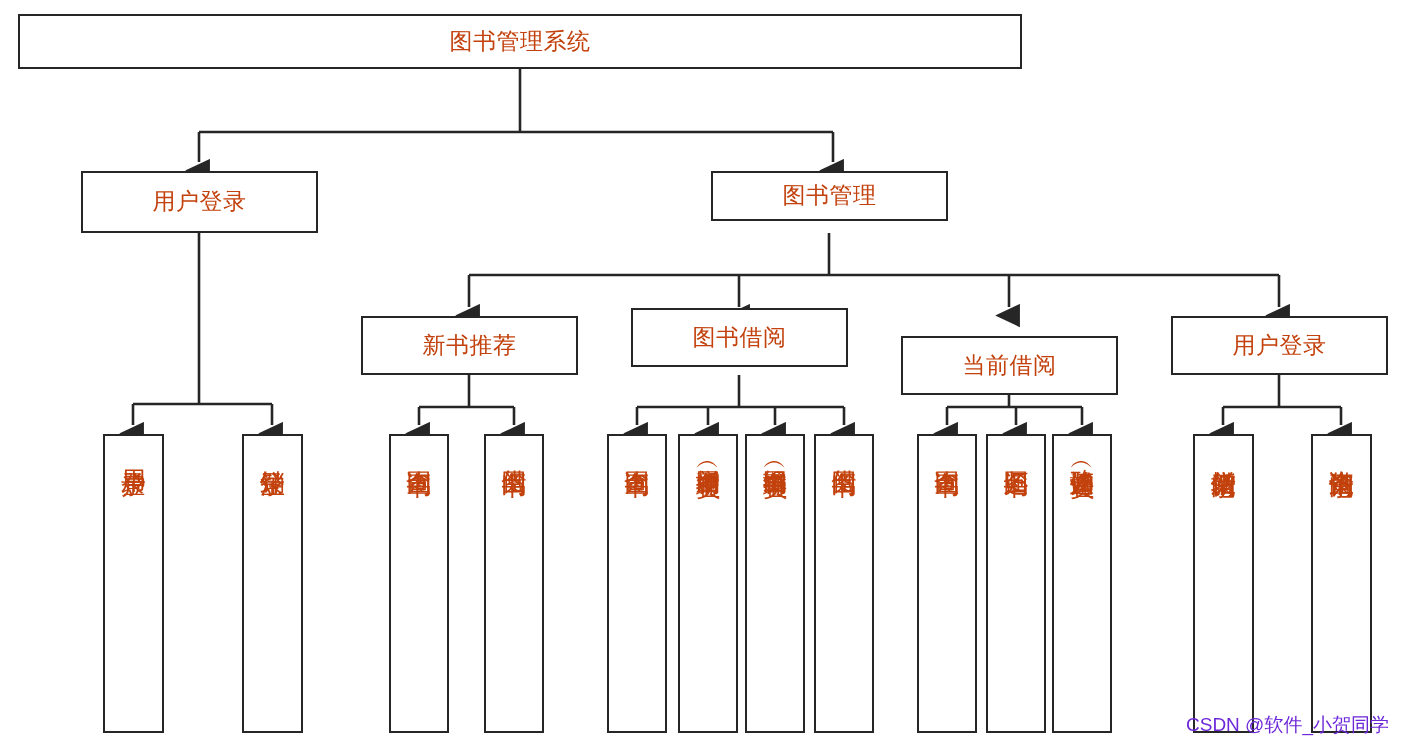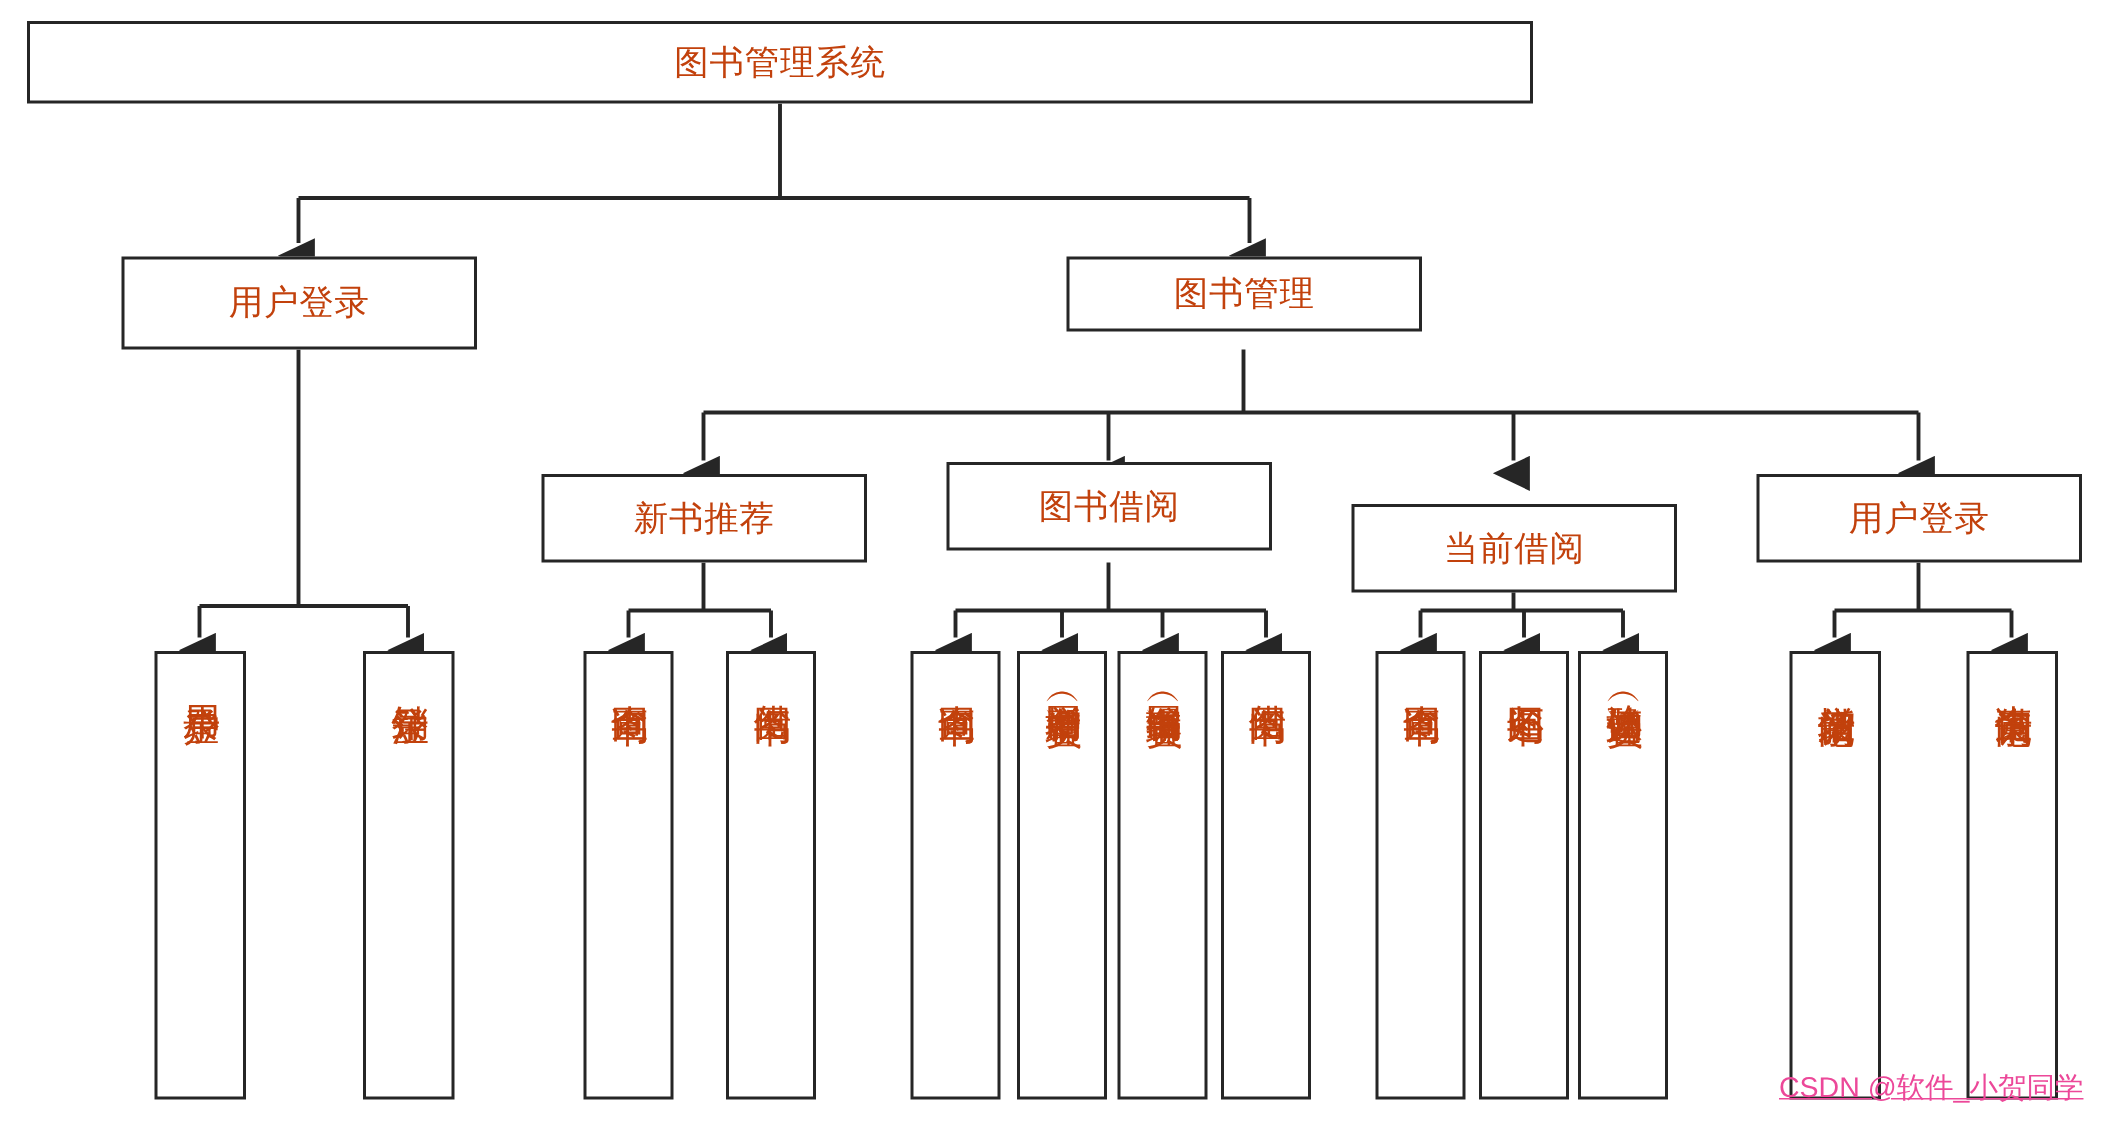--- a/index.html
+++ b/index.html
@@ -187,15 +187,15 @@
   <div class="node v tall" id="n-lf-10" style="left: 1052px; top: 434px; width: 60px; height: 299px;">
     <span class="label">确认归还（管理员）</span>
   </div>
   <div class="node v" id="n-lf-11" style="left: 1193px; top: 434px; width: 61px; height: 299px;">
     <span class="label">新增借阅记录</span>
   </div>
   <div class="node v" id="n-lf-12" style="left: 1311px; top: 434px; width: 61px; height: 299px;">
     <span class="label">查询借阅记录</span>
   </div>
 
-  <div id="watermark" style="color: #ec4899; text-decoration: underline;">CSDN @软件_小贺同学</div>
+  <div id="watermark" style="color: #6d28d9;">CSDN @软件_小贺同学</div>
 
 </div>
 
 </body></html>

